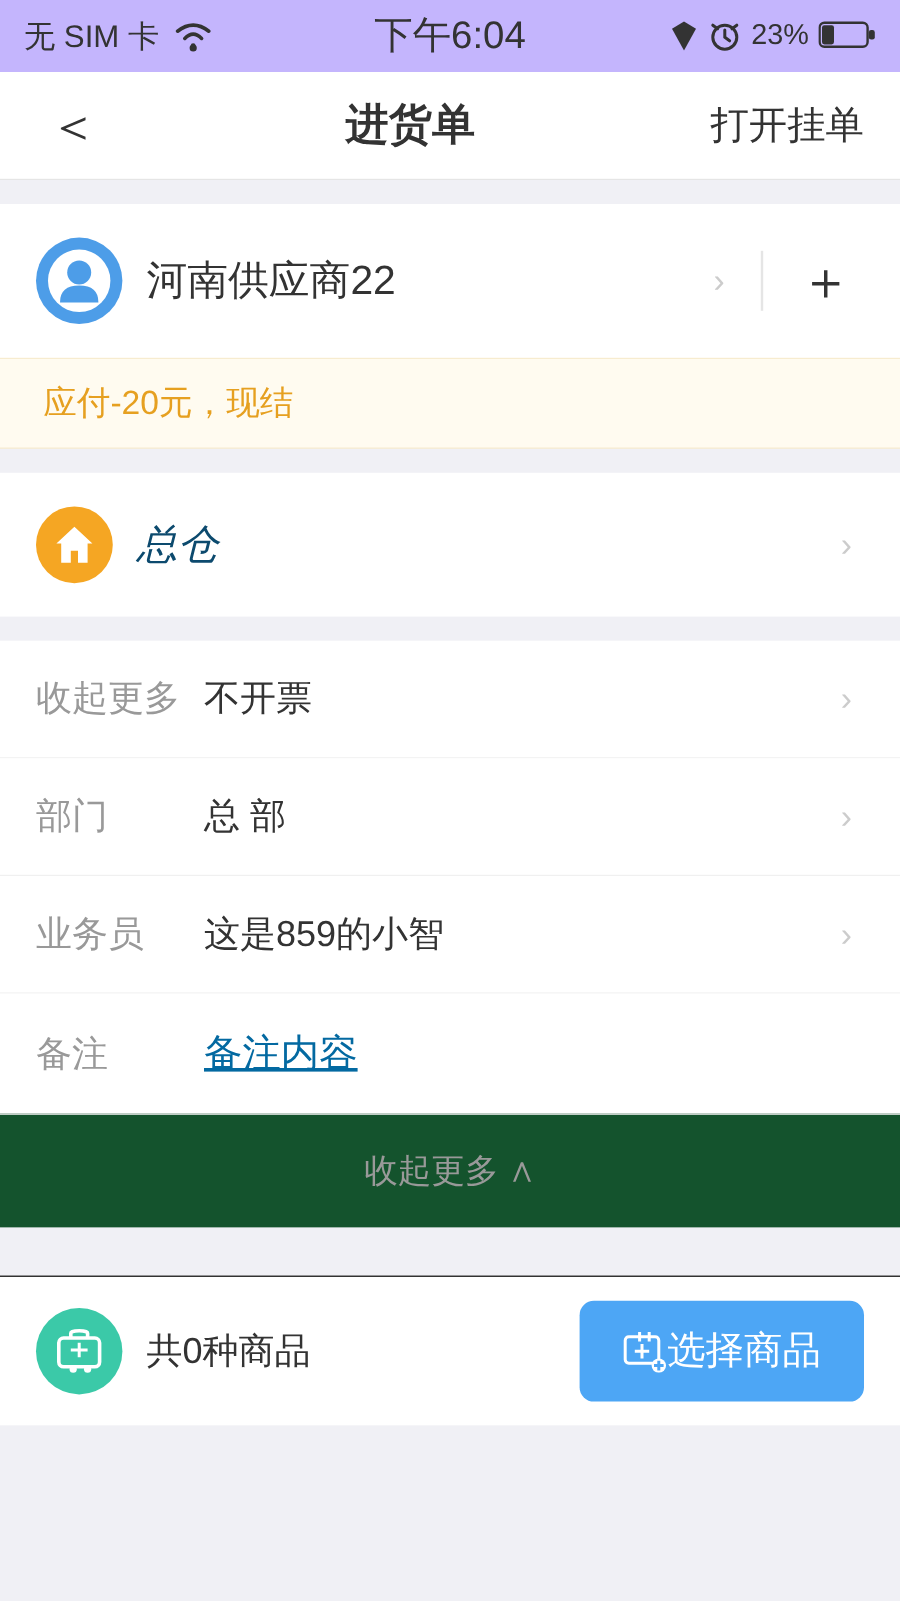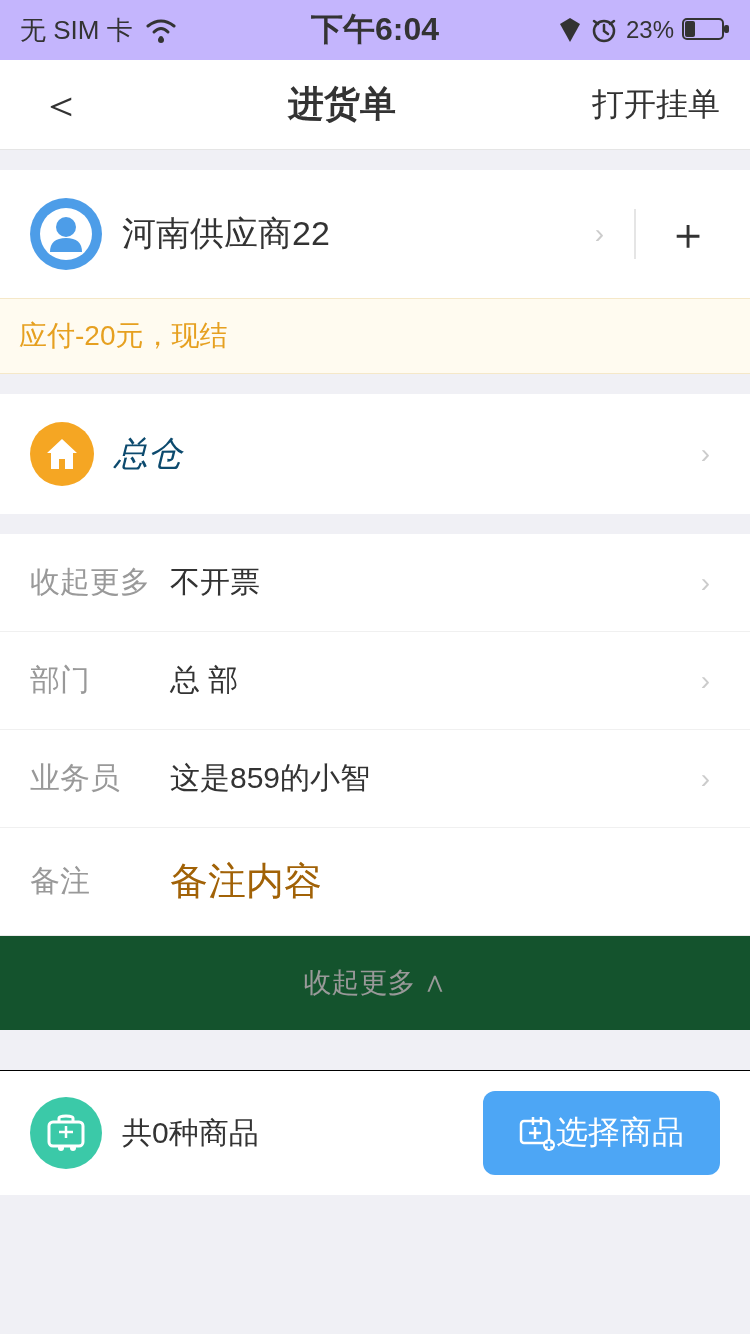--- a/index.html
+++ b/index.html
@@ -25,21 +25,21 @@
       font-size: 26px;
       color: #333;
     }
     .status-left {
       display: flex;
       align-items: center;
       gap: 10px;
     }
     .status-center {
       font-size: 32px;
-      font-weight: 700;
+      font-weight: 400;
       position: absolute;
       left: 50%;
       transform: translateX(-50%);
     }
     .status-right {
       display: flex;
       align-items: flex-start;
       gap: 8px;
       font-size: 24px;
     }
@@ -132,21 +132,21 @@
       font-size: 44px;
       color: #333;
       font-weight: 300;
       cursor: pointer;
       padding: 0 10px;
     }
 
     
     .notice-bar {
       background: #fffbf0;
-      padding: 18px 19px;
+      padding: 18px 36px;
       font-size: 28px;
       color: #e6a020;
       border-top: 1px solid #f5e8c8;
       border-bottom: 1px solid #f5e8c8;
     }
 
     .section-gap-small {
       height: 20px;
       background: #f0f0f5;
     }
@@ -185,23 +185,24 @@
       color: #999;
       width: 140px;
       flex-shrink: 0;
     }
     .row-value {
       font-size: 30px;
       color: #333;
       flex: 1;
     }
     .row-value-placeholder {
-      font-size: 38px;
-      color: #a16207;
-      flex: 1;
+      font-size: 32px;
+      color: #0369a1;
+      flex: 1;
+      text-decoration: underline;
     }
 
     
     .collapse-row {
       background: #14532d;
       text-align: center;
       padding: 28px 30px;
       font-size: 28px;
       color: #999;
       cursor: pointer;

